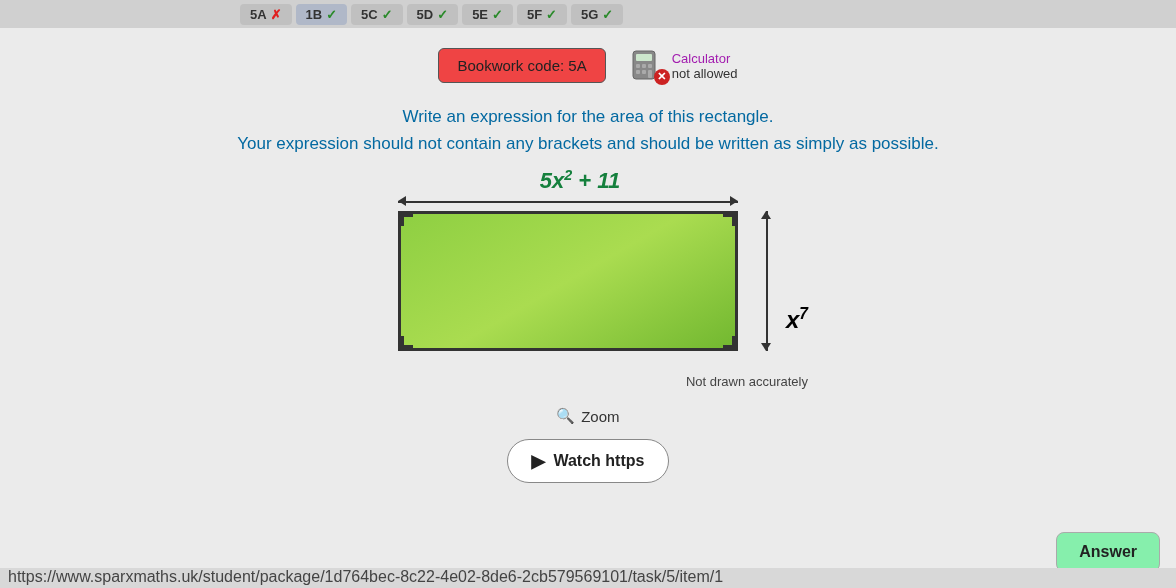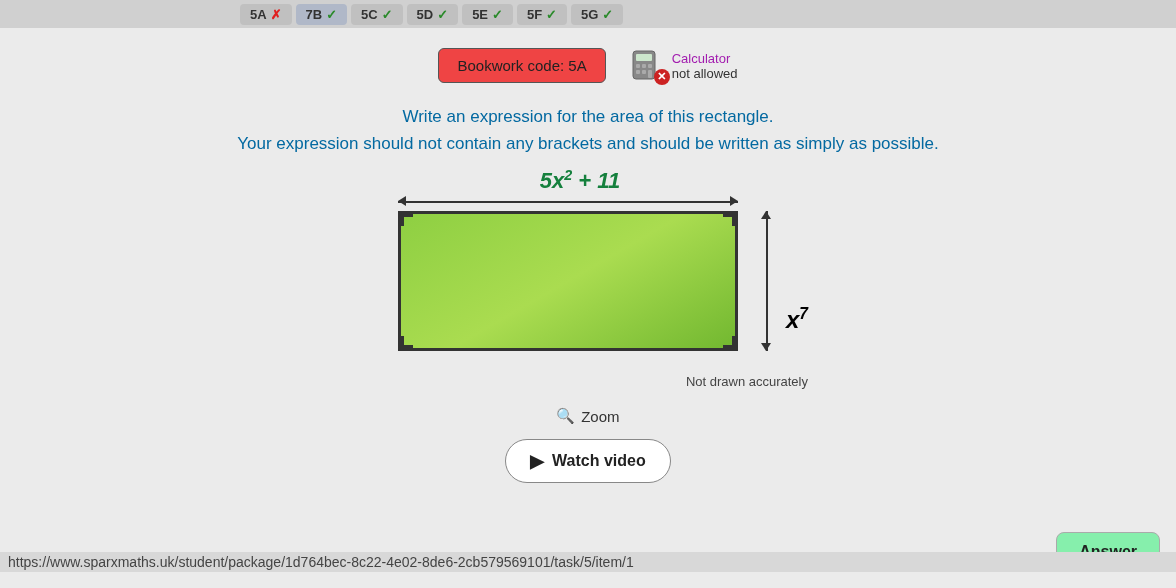--- a/index.html
+++ b/index.html
@@ -163,29 +163,28 @@
       padding: 10px 22px;
       font-size: 16px;
       font-weight: 600;
       cursor: pointer;
       color: #222;
     }
 
     
     .url-bar {
       position: absolute;
-      bottom: 16px;
+      bottom: 0;
       left: 0;
       right: 0;
       height: 20px;
       background: #d8d8d8;
       display: flex;
-      align-items: center;
       padding-left: 8px;
-      font-size: 14px;
+      font-size: 16px;
       color: #444;
     }
 
     
     .calc-container {
       position: relative;
       display: inline-flex;
       align-items: center;
     }
     .calc-x-overlay {
@@ -209,21 +208,21 @@
   </style>
 </head>
 <body>
 
 <div class="top-nav">
   <div class="tab tab-inactive">
     <span>5A</span>
     <span class="tab-x">✗</span>
   </div>
   <div class="tab tab-active">
-    <span>7B</span>
+    <span>1B</span>
     <span class="tab-check">✓</span>
   </div>
   <div class="tab tab-inactive">
     <span>5C</span>
     <span class="tab-check">✓</span>
   </div>
   <div class="tab tab-inactive">
     <span>5D</span>
     <span class="tab-check">✓</span>
   </div>
@@ -303,21 +302,21 @@
     <div style="position:absolute; bottom:8px; right:0; font-size:13px; color:#444;">Not drawn accurately</div>
   </div>
 
   <button class="zoom-btn">
     <span>🔍</span>
     <span>Zoom</span>
   </button>
 
   <button class="watch-video-btn">
     <span style="font-size:18px;">▶</span>
-    <span>Watch video</span>
+    <span>Watch https</span>
   </button>
 
 </div>
 
 <button class="answer-btn">
   <span>Answer</span>
 </button>
 
 <div class="url-bar">
   <span>https://www.sparxmaths.uk/student/package/1d764bec-8c22-4e02-8de6-2cb579569101/task/5/item/1</span>

